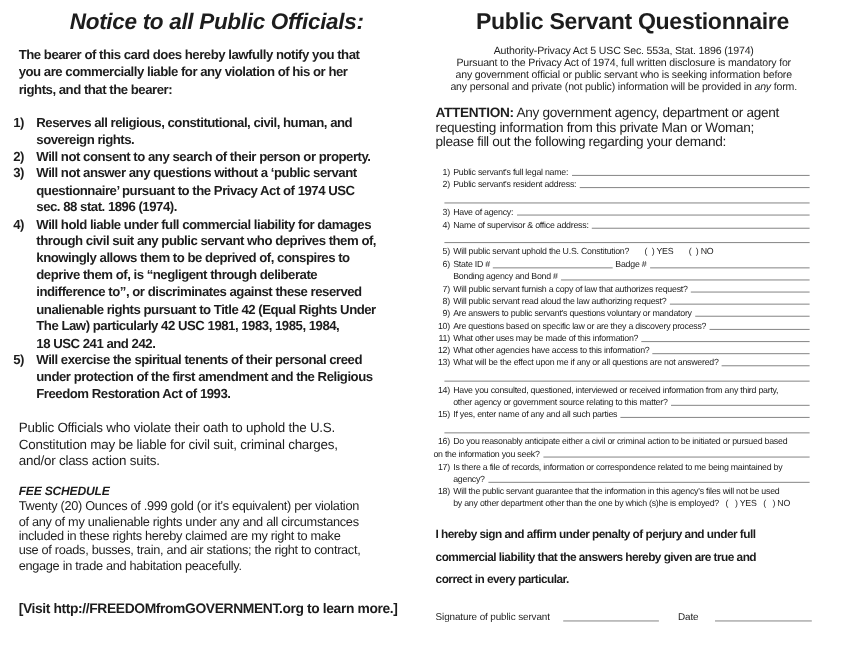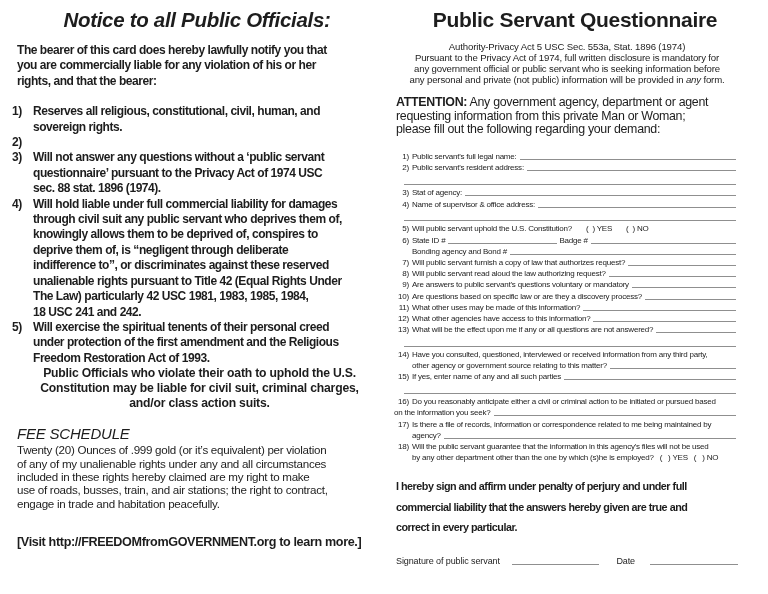--- a/index.html
+++ b/index.html
@@ -13,23 +13,23 @@
   
   .left{position:absolute;left:12px;top:6px;width:370px;}
   .ltitle{font-size:20.5px;font-weight:700;font-style:italic;letter-spacing:-0.3px;
           text-align:center;margin:2px 0 11px 0;}
   .intro{font-size:12px;font-weight:700;letter-spacing:-0.45px;line-height:15.4px;
          margin:0 0 15px 5px;}
   .list{font-size:12px;font-weight:700;letter-spacing:-0.45px;line-height:15.4px;}
   .lrow{display:flex;}
   .lnum{width:21px;flex:none;white-space:pre;}
   .ltxt{white-space:pre;}
-  .officials{font-size:12.2px;font-weight:700;letter-spacing:-0.2px;line-height:15px;
-             margin:0 0 0 5px;text-align:center;}
-  .feetitle{font-size:15px;font-weight:400;font-style:italic;letter-spacing:-0.2px;
+  .officials{font-size:12.2px;font-weight:400;letter-spacing:-0.2px;line-height:15px;
+             margin:16px 0 0 5px;}
+  .feetitle{font-size:11px;font-weight:700;font-style:italic;letter-spacing:-0.2px;
             margin:14px 0 0 5px;}
   .fee{font-size:11.6px;letter-spacing:-0.28px;line-height:13.4px;margin:1px 0 0 5px;}
   .lfooter{font-size:12.6px;font-weight:700;letter-spacing:-0.35px;margin:25px 0 0 5px;}
 
   
   .right{position:absolute;left:394px;top:6px;width:344px;}
   .rtitle{font-size:21px;font-weight:700;letter-spacing:-0.3px;text-align:center;
           margin:2px 0 9px 18px;}
   .authority{font-size:9.6px;letter-spacing:-0.15px;line-height:11px;margin:0 0 0 2px;text-align:center;}
   .attention{font-size:12.4px;letter-spacing:-0.3px;line-height:13.7px;margin:11px 0 13px 2px;}
@@ -64,20 +64,21 @@
 you are commercially liable for any violation of his or her
 rights, and that the bearer:</p>
     <div class="list">
       <div class="lrow">
         <span class="lnum">1)</span>
         <span class="ltxt">Reserves all religious, constitutional, civil, human, and
 sovereign rights.</span>
       </div>
       <div class="lrow">
         <span class="lnum">2)</span>
+        <span class="ltxt">Will not consent to any search of their person or property.</span>
       </div>
       <div class="lrow">
         <span class="lnum">3)</span>
         <span class="ltxt">Will not answer any questions without a ‘public servant
 questionnaire’ pursuant to the Privacy Act of 1974 USC
 sec. 88 stat. 1896 (1974).</span>
       </div>
       <div class="lrow">
         <span class="lnum">4)</span>
         <span class="ltxt">Will hold liable under full commercial liability for damages
@@ -128,21 +129,21 @@
       <div class="frow">
         <span class="fnum">2)</span>
         <span class="flbl">Public servant's resident address:</span>
         <span class="fill"></span>
       </div>
       <div class="frow sp">
         <span class="fill cont"></span>
       </div>
       <div class="frow">
         <span class="fnum">3)</span>
-        <span class="flbl">Stat of agency:</span>
+        <span class="flbl">Have of agency:</span>
         <span class="fill"></span>
       </div>
       <div class="frow">
         <span class="fnum">4)</span>
         <span class="flbl">Name of supervisor &amp; office address:</span>
         <span class="fill"></span>
       </div>
       <div class="frow sp">
         <span class="fill cont"></span>
       </div>

